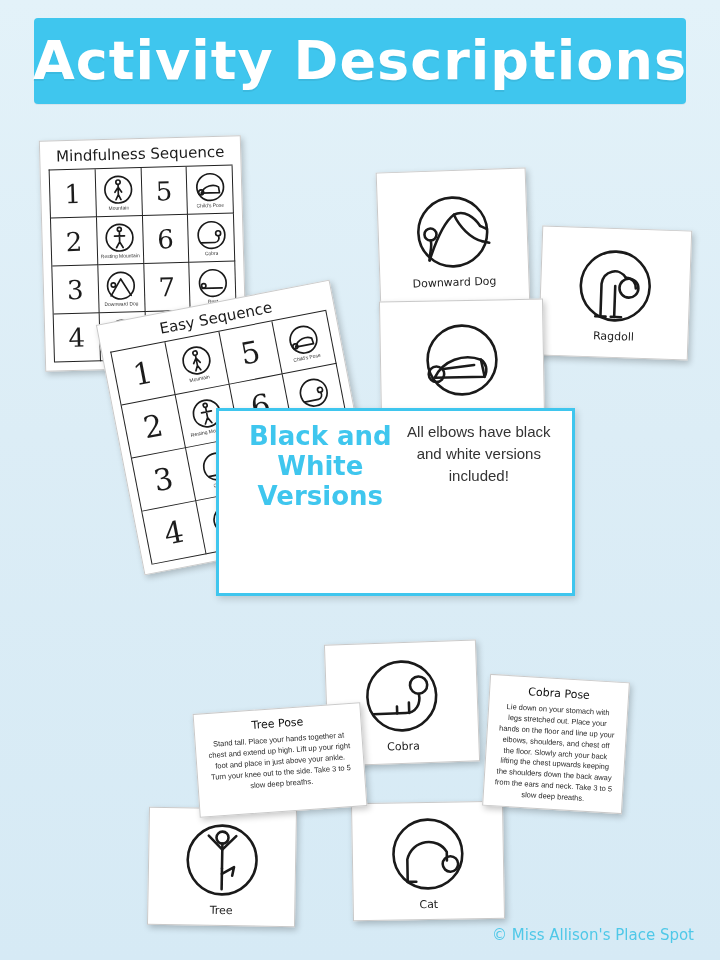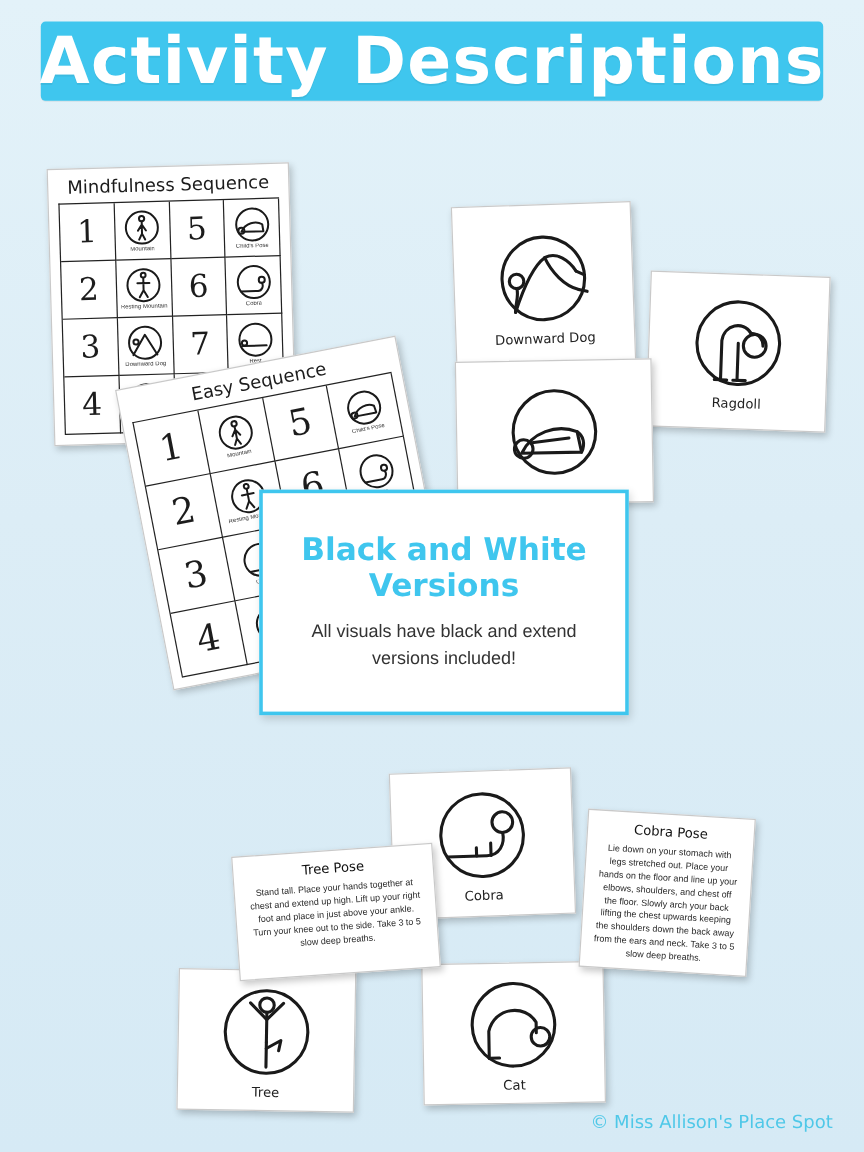--- a/index.html
+++ b/index.html
@@ -19,21 +19,21 @@
     inset: 0;
     background: linear-gradient(180deg, #e3f2f9 0%, #dcedf6 45%, #d6eaf5 100%);
   }
 
   
   .header-band {
     position: absolute;
     left: 34px;
     top: 18px;
     width: 652px;
-    height: 66px;
+    height: 86px;
     background: #3fc6ee;
     border-radius: 4px;
     box-shadow: 0 1px 0 rgba(0,0,0,0.05);
     display: flex;
     align-items: center;
     justify-content: center;
   }
   .header-title {
     color: #ffffff;
     font-size: 54px;
@@ -174,29 +174,29 @@
     text-align: center;
   }
   #card-tree-text  { left: 196px; top: 708px; width: 168px; height: 104px; transform: rotate(-4deg); z-index: 10; }
   #card-cobra-text { left: 486px; top: 678px; width: 140px; height: 132px; transform: rotate(3.5deg); z-index: 10; }
 
   
   #callout {
     position: absolute;
     left: 216px;
     top: 408px;
-    width: 308px;
+    width: 359px;
     height: 188px;
     background: #ffffff;
     border: 3px solid #3fc6ee;
     box-shadow: 2px 3px 7px rgba(0,0,0,0.16);
     z-index: 20;
     display: flex;
-    flex-direction: column;
-    align-items: flex-end;
+    flex-direction: row;
+    align-items: flex-start;
     justify-content: center;
     box-sizing: border-box;
     padding: 10px 18px;
   }
   #callout .co-title {
     color: #3fc6ee;
     font-size: 26px;
     font-family: "DejaVu Sans", sans-serif;
     font-weight: bold;
     margin-bottom: 12px;
@@ -483,18 +483,18 @@
     <div class="tc-body">Stand tall. Place your hands together at chest and extend up high. Lift up your right foot and place in just above your ankle. Turn your knee out to the side. Take 3 to 5 slow deep breaths.</div>
   </div>
 
   <div class="card text-card" id="card-cobra-text">
     <div class="tc-title">Cobra Pose</div>
     <div class="tc-body">Lie down on your stomach with legs stretched out. Place your hands on the floor and line up your elbows, shoulders, and chest off the floor. Slowly arch your back lifting the chest upwards keeping the shoulders down the back away from the ears and neck. Take 3 to 5 slow deep breaths.</div>
   </div>
 
   <div id="callout">
     <div class="co-title">Black and White Versions</div>
-    <div class="co-sub">All visuals have black and extend versions included!</div>
+    <div class="co-sub">All elbows have black and white versions included!</div>
   </div>
 
   <div id="footer-credit">© Miss Allison's Place Spot</div>
 
 </div>
 
 </body></html>

